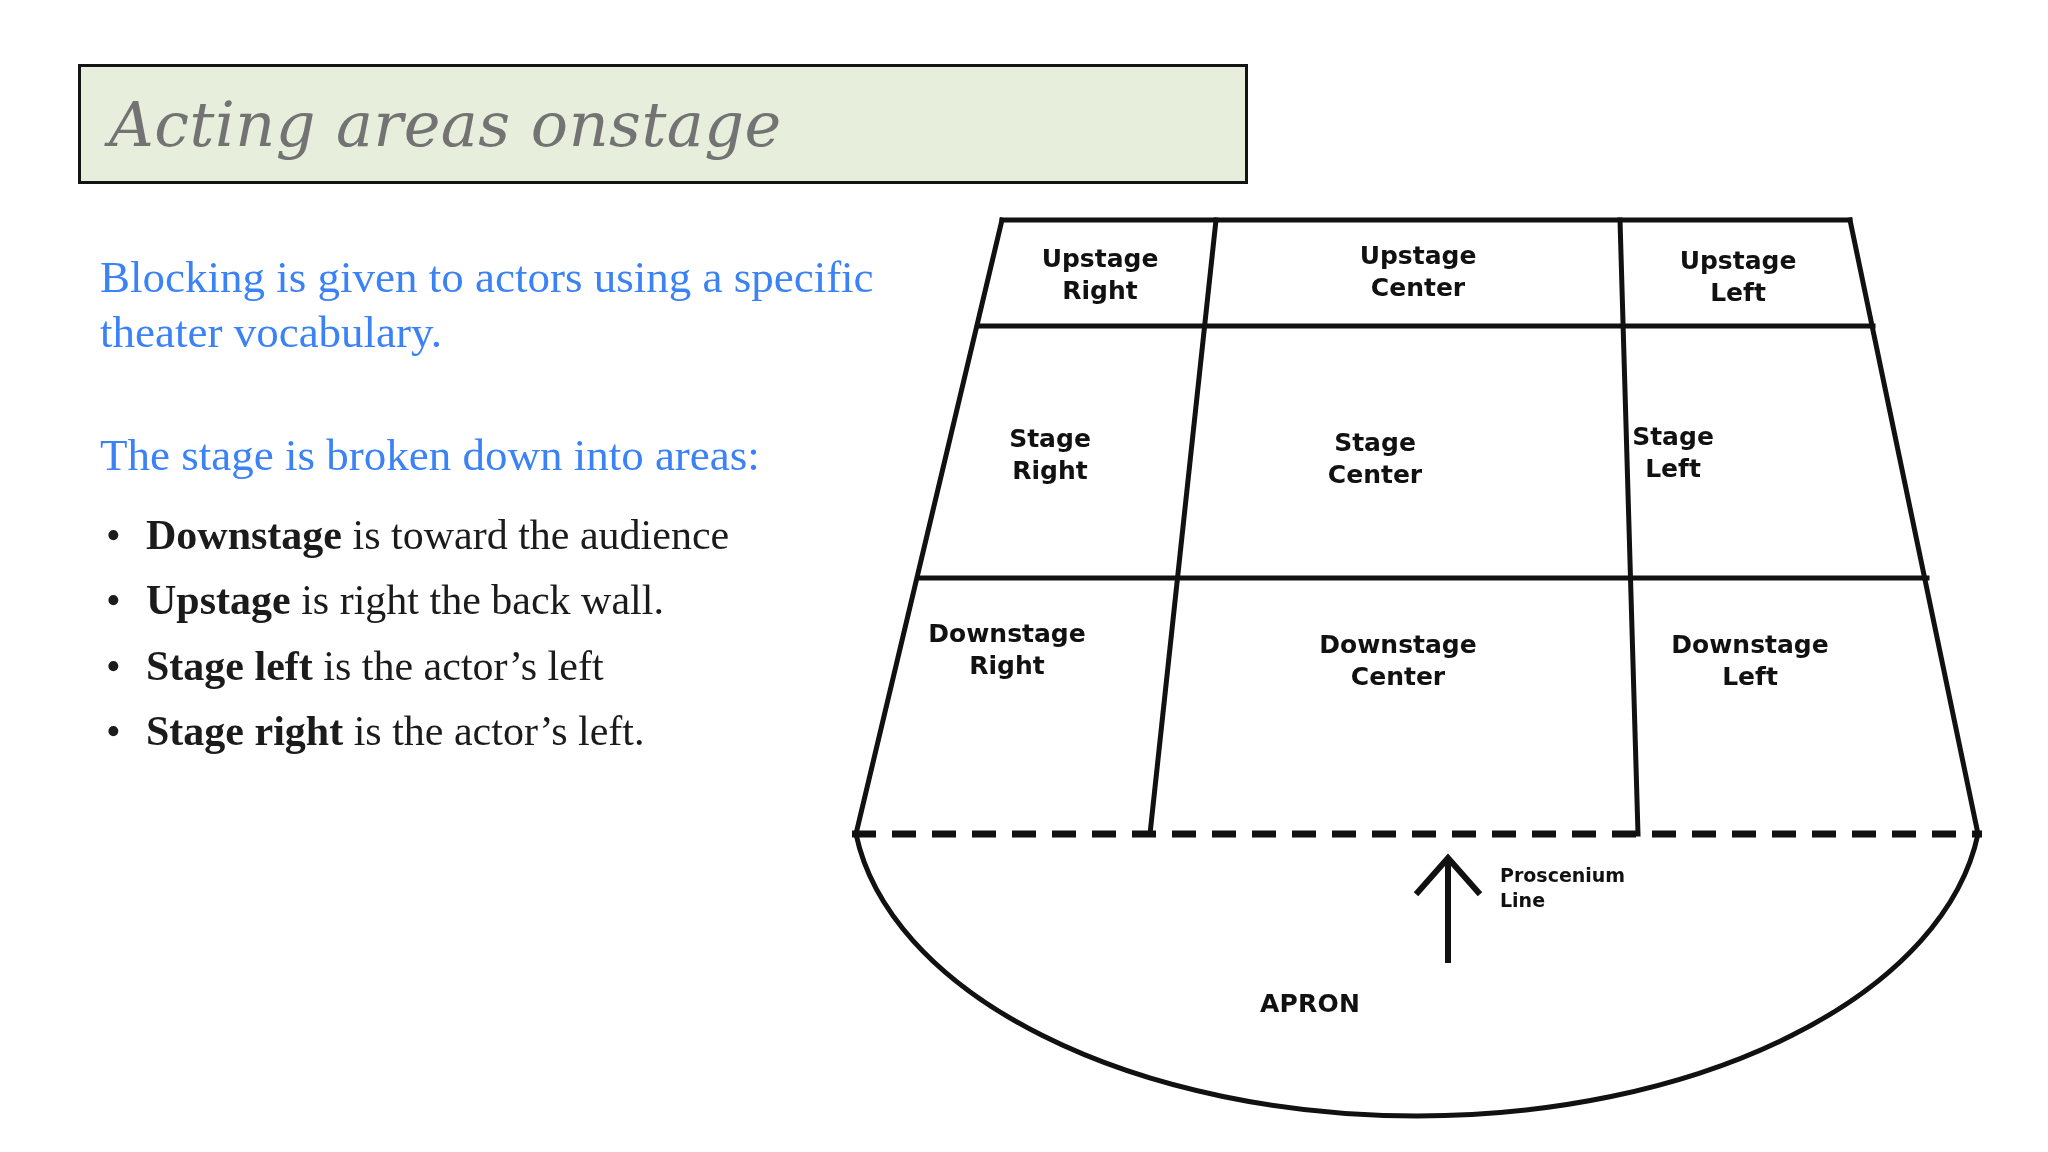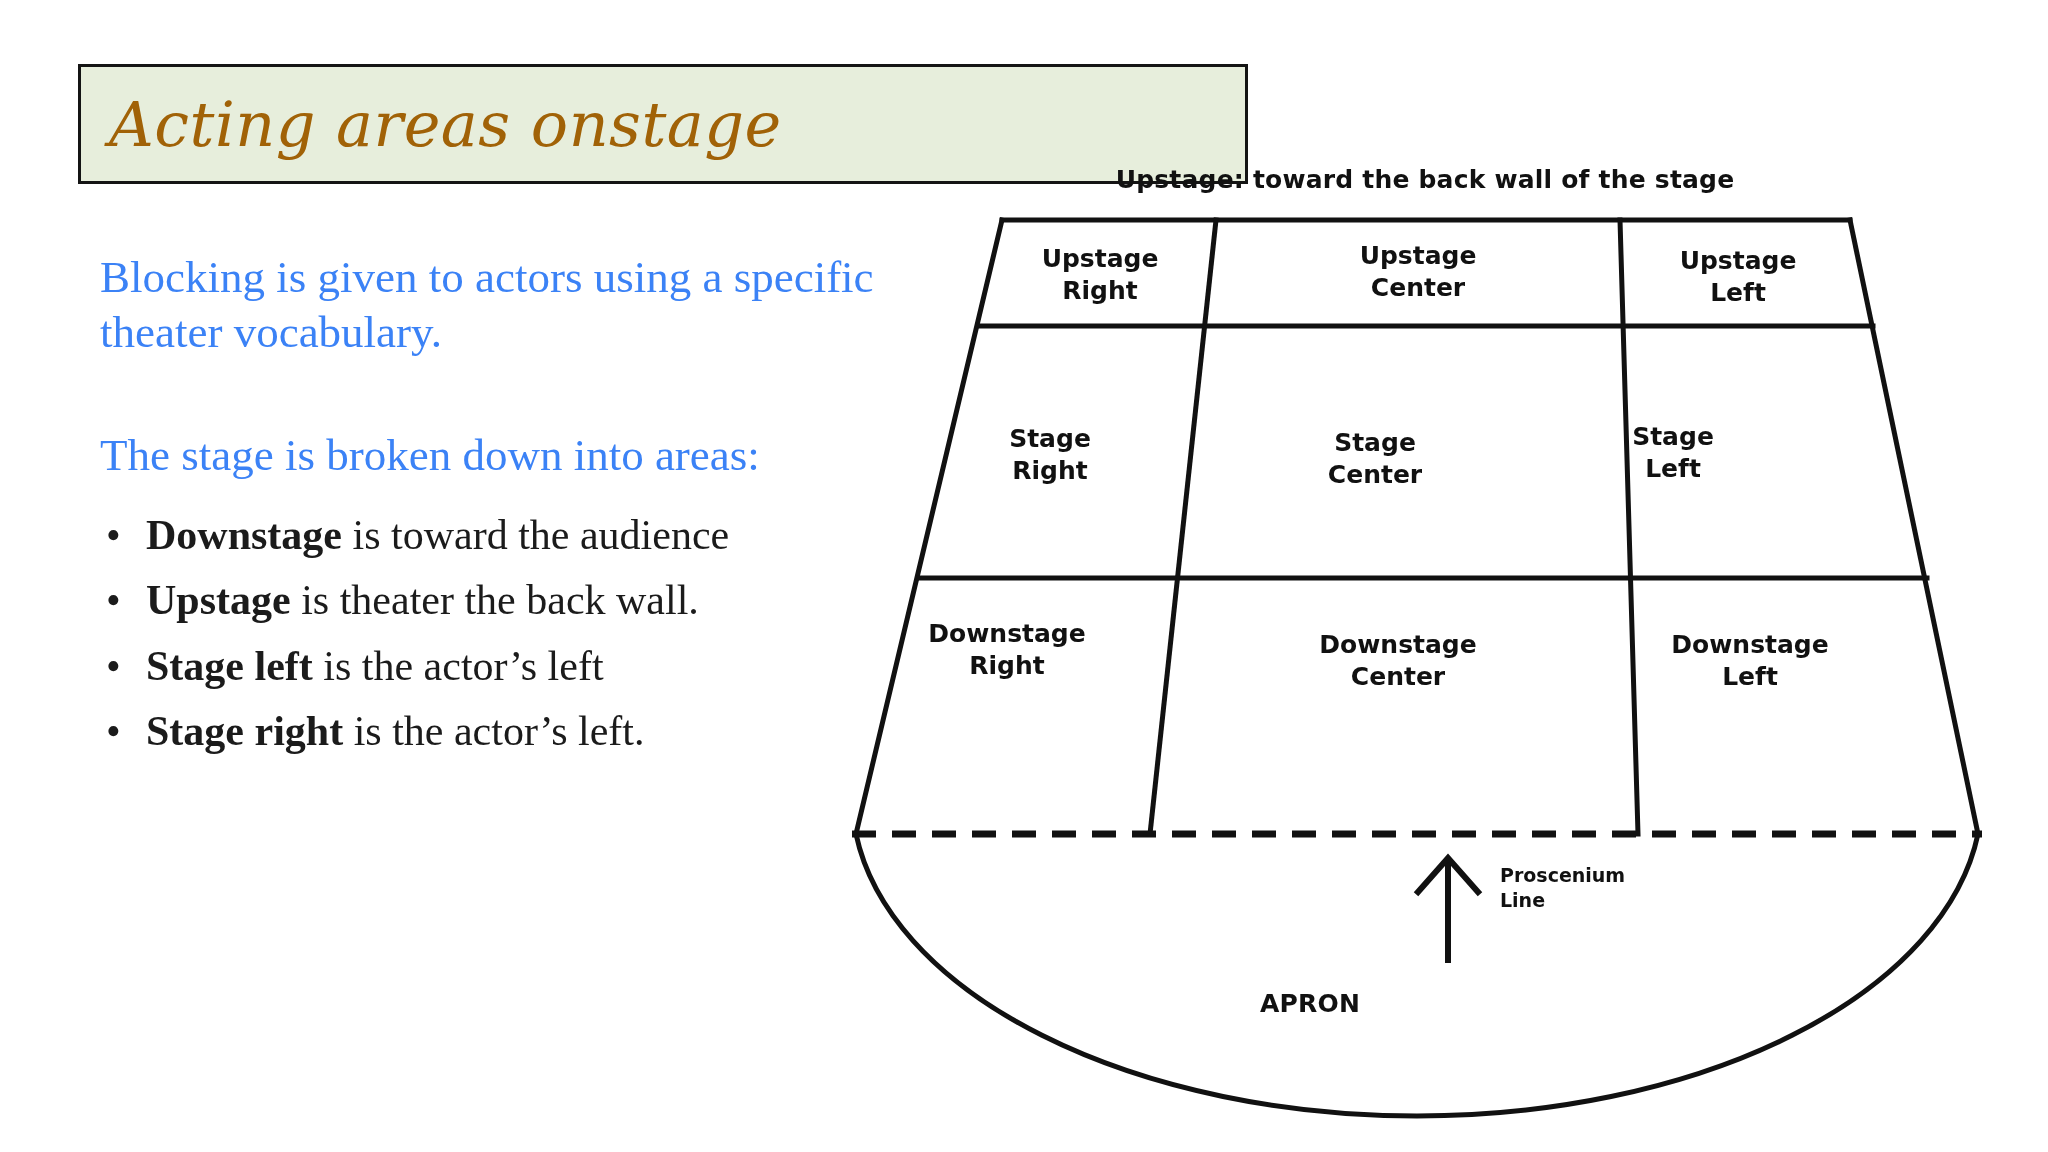--- a/index.html
+++ b/index.html
@@ -30,21 +30,21 @@
   #title-text {
     position: absolute;
     left: 28px;
     top: 50%;
     transform: translateY(-50%);
     font-family: "DejaVu Serif", "Liberation Serif", serif;
     font-style: italic;
     font-size: 62px;
     font-weight: 400;
     letter-spacing: 0.5px;
-    color: #a16207;
+    color: #737373;
     white-space: nowrap;
   }
 
   
   #left-col {
     position: absolute;
     left: 100px;
     top: 250px;
     width: 790px;
   }
@@ -131,21 +131,21 @@
 
   <p class="para" id="para-1">Blocking is given to actors using a specific theater vocabulary.</p>
 
   <p class="para" id="para-2">The stage is broken down into areas:</p>
 
   <ul id="bullets">
     <li>
       <span class="dot">•</span><span class="term">Downstage</span><span class="rest"> is toward the audience</span>
     </li>
     <li>
-      <span class="dot">•</span><span class="term">Upstage</span><span class="rest"> is theater the back wall.</span>
+      <span class="dot">•</span><span class="term">Upstage</span><span class="rest"> is right the back wall.</span>
     </li>
     <li>
       <span class="dot">•</span><span class="term">Stage left</span><span class="rest"> is the actor’s left</span>
     </li>
     <li>
       <span class="dot">•</span><span class="term">Stage right</span><span class="rest"> is the actor’s left.</span>
     </li>
   </ul>
 </div>
 
@@ -171,21 +171,20 @@
     <line x1="42" y1="634" x2="1172" y2="634" stroke="#111111" stroke-width="7" stroke-dasharray="24 16"></line>
 
     <path d="M 46 634 A 565 320 0 0 0 1168 634" fill="none" stroke="#111111" stroke-width="5"></path>
 
     <g stroke="#111111" stroke-width="6" fill="none" stroke-linecap="square">
       <line x1="638" y1="760" x2="638" y2="660"></line>
       <polyline points="608,692 638,658 668,692"></polyline>
     </g>
   </svg>
 
-  <div class="dlabel cap" style="left:0; top:-36px; width:1230px;">Upstage: toward the back wall of the stage</div>
 
   <div class="dlabel cell" style="left:290px; top:75px;">Upstage
 Right</div>
   <div class="dlabel cell" style="left:608px; top:72px;">Upstage
 Center</div>
   <div class="dlabel cell" style="left:928px; top:77px;">Upstage
 Left</div>
 
   <div class="dlabel cell" style="left:240px; top:255px;">Stage
 Right</div>

